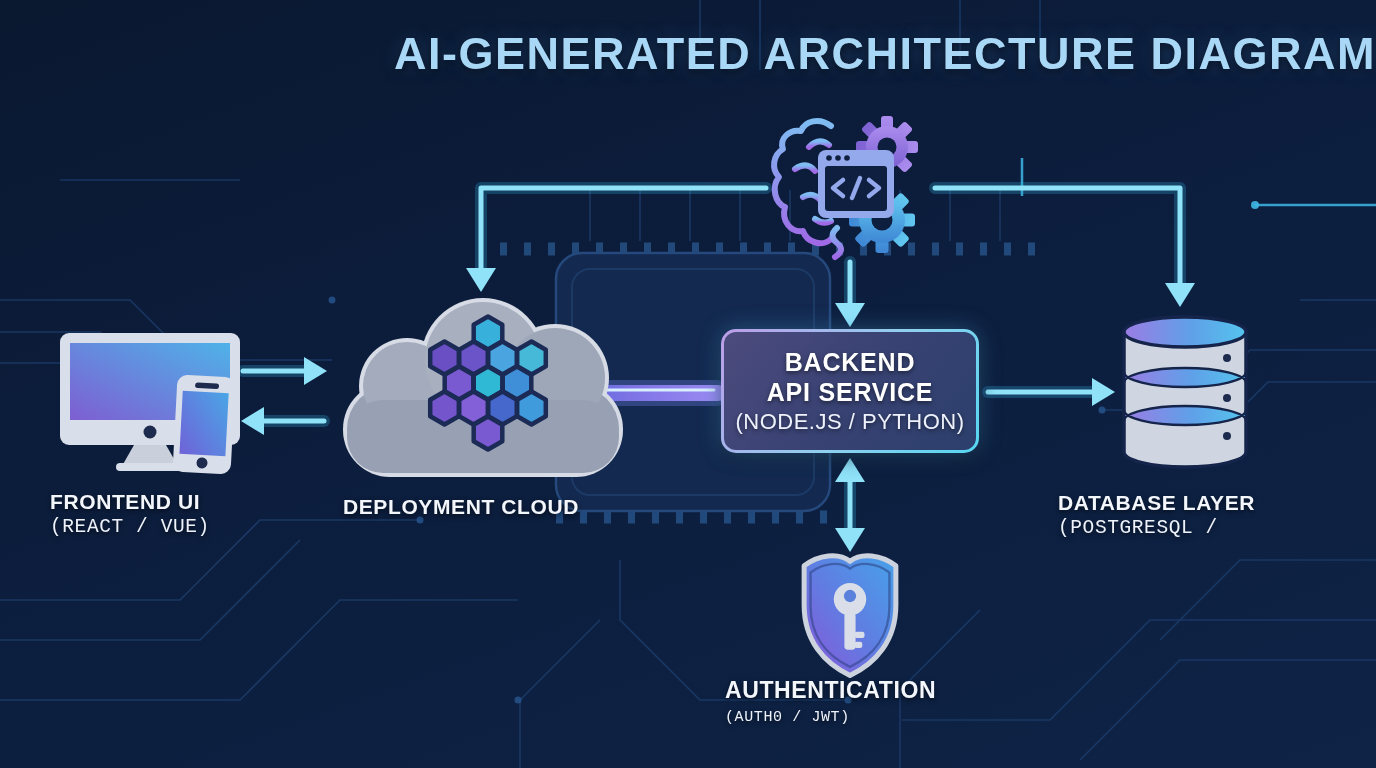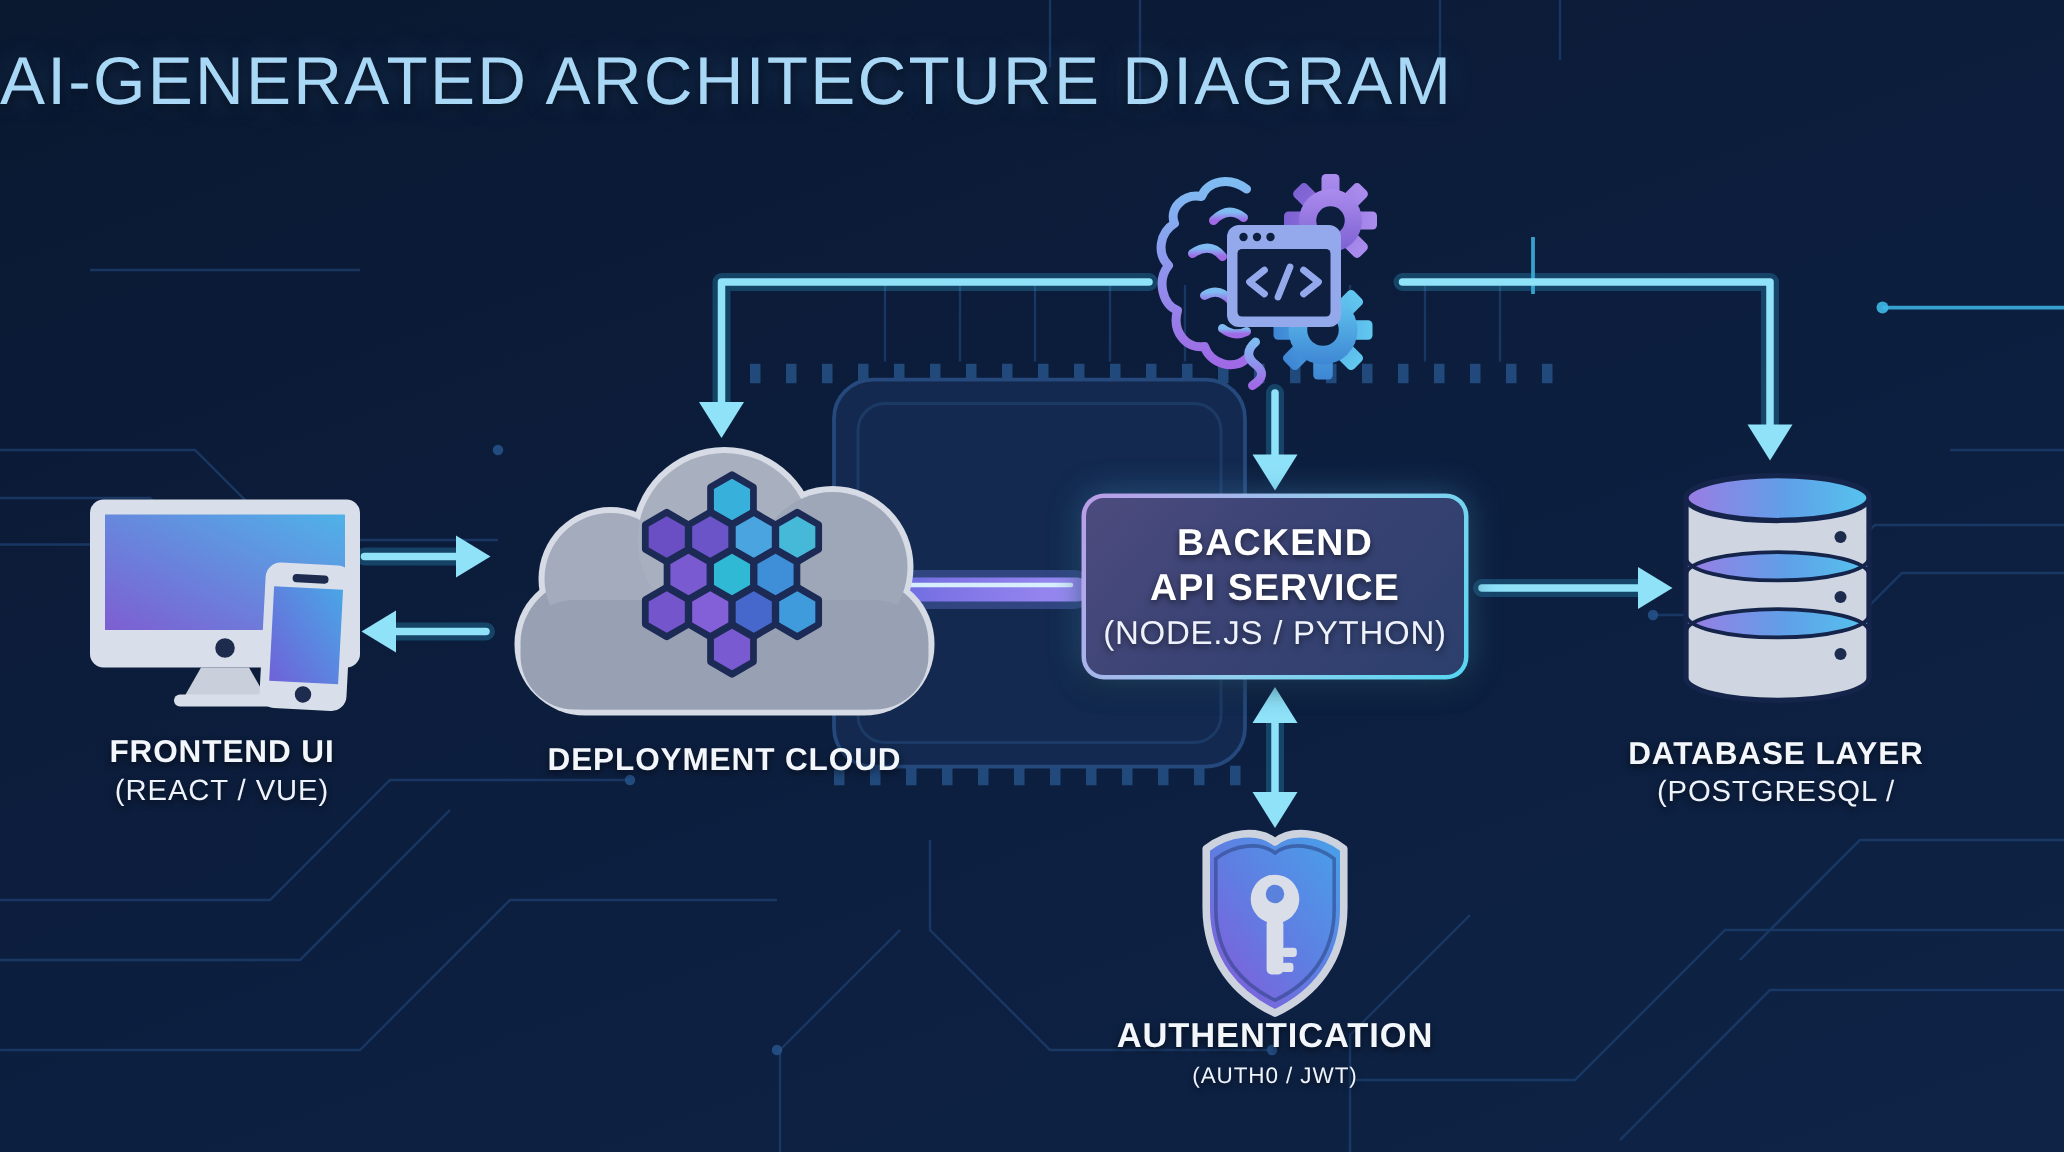--- a/index.html
+++ b/index.html
@@ -4,26 +4,26 @@
 <style>
   html,body{margin:0;padding:0;background:#06101f;}
   .stage{
     position:relative;width:1376px;height:768px;overflow:hidden;
     background:linear-gradient(160deg,#0a1830 0%,#0c1d3c 40%,#0e2346 100%);
     font-family:"Liberation Sans",sans-serif;
   }
   svg{display:block}
   .layer{position:absolute;left:0;top:0;}
   .node{position:absolute;}
-  .lbl{position:absolute;text-align:center;color:#f3f7fc;}
+  .lbl{position:absolute;text-align:left;color:#f3f7fc;}
   .lbl .b{font-weight:bold;font-size:21px;letter-spacing:.6px;line-height:26px;text-shadow:0 2px 5px rgba(0,0,0,.6);}
-  .lbl .s{font-weight:400;font-size:19.5px;letter-spacing:.6px;line-height:25px;color:#eef3fb;text-shadow:0 2px 5px rgba(0,0,0,.6);}
+  .lbl .s{font-weight:400;font-size:19.5px;letter-spacing:.6px;line-height:25px;color:#eef3fb;text-shadow:0 2px 5px rgba(0,0,0,.6);font-family:Liberation Mono, monospace;}
   .title{
-    position:absolute;left:0;top:28px;width:1376px;text-align:left;
-    font-size:45px;font-weight:400;letter-spacing:1.5px;color:#a9d7f6;
+    position:absolute;left:0;top:28px;width:1376px;text-align:right;
+    font-size:45px;font-weight:700;letter-spacing:1.5px;color:#a9d7f6;
     text-shadow:0 3px 8px rgba(0,0,0,.55), 0 0 18px rgba(90,170,240,.25);
   }
   .ai-label{position:absolute;left:938px;top:131px;width:244px;text-align:center;
     color:#fdfefe;font-weight:bold;font-size:21px;line-height:26.5px;letter-spacing:.6px;
     text-shadow:0 2px 5px rgba(0,0,0,.6);}
   .backend-box{
     position:absolute;left:721px;top:329px;width:258px;height:124px;border-radius:15px;
     background:linear-gradient(125deg,#bb9ce8 0%,#8fd0ee 55%,#55d6f2 100%);
     padding:0;box-shadow:0 0 22px rgba(90,180,240,.35), 0 6px 16px rgba(0,0,0,.45);
   }

